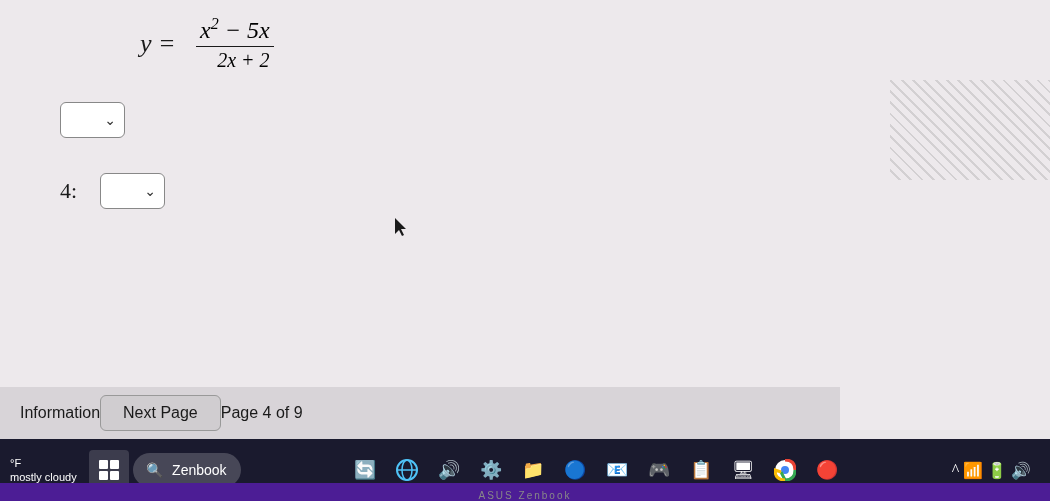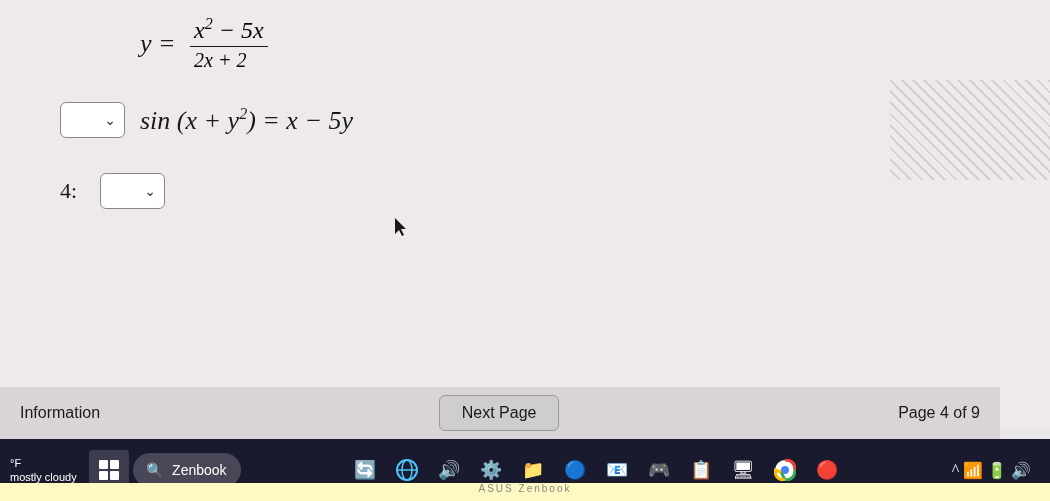--- a/index.html
+++ b/index.html
@@ -69,53 +69,52 @@
       font-size: 26px;
       color: #1a1a1a;
       margin-left: 15px;
       font-style: italic;
     }
 
     
     .fraction-container {
       display: inline-flex;
       flex-direction: column;
-      align-items: flex-start;
+      align-items: flex-end;
       vertical-align: middle;
-      margin: 0 8px;
+      margin: 0 14px;
     }
 
     .fraction-num {
       border-bottom: 1.5px solid #1a1a1a;
       padding: 0 4px 2px 4px;
       font-size: 24px;
     }
 
     .fraction-den {
       padding: 2px 4px 0 4px;
       font-size: 20px;
     }
 
     .eq-row {
       display: flex;
       align-items: center;
     }
 
     
     .bottom-bar {
-      width: 1000px;
+      width: 840px;
       height: 52px;
       background: #d8d4d8;
       position: absolute;
       bottom: 62px;
       left: 0;
       display: flex;
       align-items: center;
       padding: 0 20px;
-      justify-content: space-between;
     }
 
     .info-text {
       font-size: 16px;
       color: #1a1a1a;
       font-family: Arial, sans-serif;
     }
 
     .next-page-btn {
       background: #d0cdd0;
@@ -247,26 +246,26 @@
       color: white;
       font-family: Arial, sans-serif;
       font-size: 11px;
       text-align: right;
       line-height: 1.4;
     }
 
     .asus-bar {
       width: 1050px;
       height: 18px;
-      background: #fef9c3;
+      background: #4c1d95;
       position: absolute;
       bottom: 0;
       left: 0;
       display: flex;
-      align-items: flex-start;
+      align-items: flex-end;
       justify-content: center;
     }
 
     .asus-text {
       color: #888;
       font-size: 10px;
       font-family: Arial, sans-serif;
       letter-spacing: 2px;
     }
 
@@ -314,23 +313,20 @@
       <div class="fraction-container">
         <div class="fraction-num italic"><i>x</i><sup>2</sup> − 5<i>x</i></div>
         <div class="fraction-den italic">2<i>x</i> + 2</div>
       </div>
     </div>
   </div>
 
   <div class="question-row">
     <div class="dropdown-select">
       <span>⌄</span>
-    </div>
-    <div class="eq-math">
-      sin (<i>x</i> + <i>y</i><sup>2</sup>) = <i>x</i> − 5<i>y</i>
     </div>
   </div>
 
   <div class="cursor-pos">
     <svg width="12" height="18" viewBox="0 0 12 18">
       <path d="M0,0 L0,16 L4,12 L7,18 L9,17 L6,11 L11,11 Z" fill="#1a1a1a"></path>
     </svg>
   </div>
 
   <div class="question-row">

